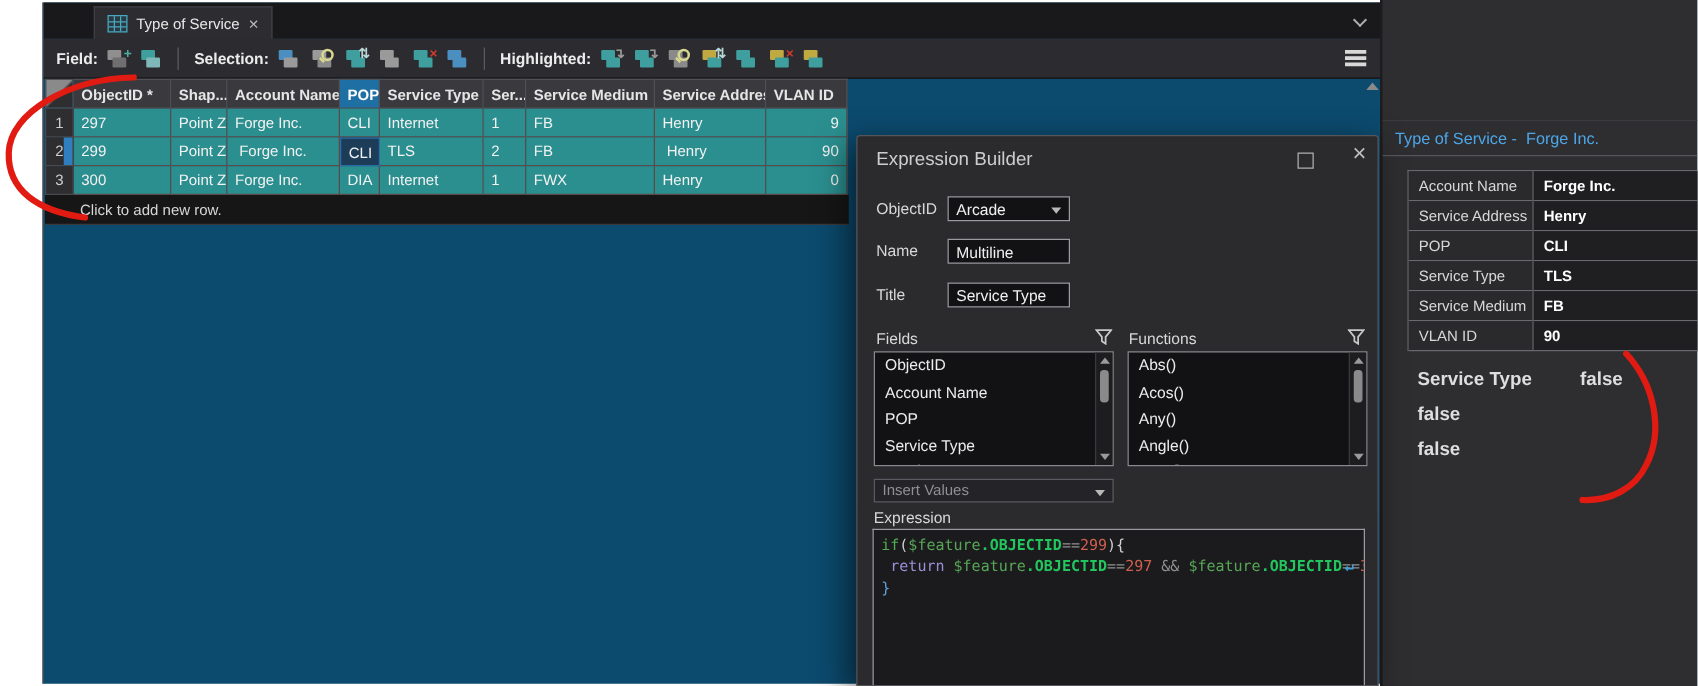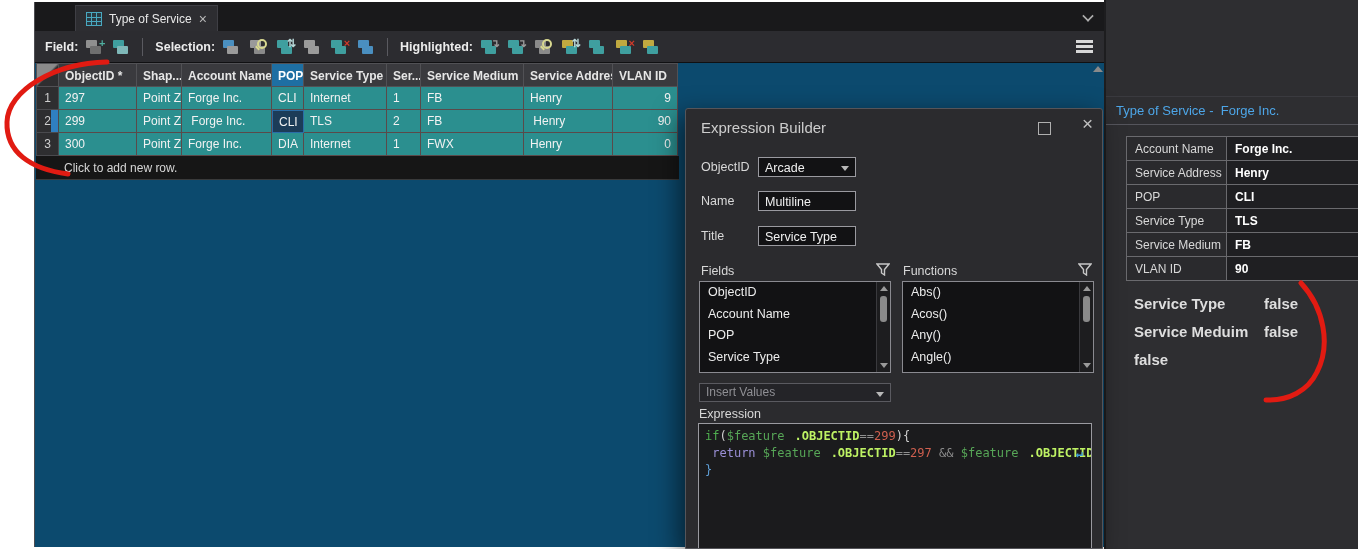--- a/index.html
+++ b/index.html
@@ -88,21 +88,21 @@
   .sbar .dn{position:absolute;left:3px;bottom:4px;border-left:4px solid transparent;
     border-right:4px solid transparent;border-top:5px solid #9a9a9a;}
   .sbar .thumb{position:absolute;left:3px;top:14px;width:7px;height:26px;background:#8a8a8a;border-radius:3px;}
   .insert{position:absolute;left:13px;top:274px;width:192px;height:19px;background:#242428;
     border:1px solid #5a5a60;box-sizing:border-box;color:#8f8f94;line-height:17px;padding:0 6px;
     font-size:12px;cursor:pointer;}
   .codebox{position:absolute;left:12px;top:314px;width:394px;bottom:0;background:#1b1b1d;
     border:1px solid #9a9aa0;border-bottom:none;box-sizing:border-box;overflow:hidden;
     font-family:"DejaVu Sans Mono",monospace;font-size:12px;line-height:17px;padding:4px 6px;}
   .cl{white-space:pre;position:relative;}
-  .c-k{color:#4fae4f;} .c-v{color:#57a657;} .c-p{color:#bef264;font-weight:bold;margin-left:10px;}
+  .c-k{color:#4fae4f;} .c-v{color:#57a657;} .c-p{color:#22c55e;font-weight:bold;}
   .c-o{color:#8f8f8f;} .c-n{color:#cf5f4f;} .c-r{color:#9a8fd6;} .c-d{color:#d0d0d0;}
   .c-b{color:#5f9fd6;}
   .wraparr{position:absolute;right:2px;top:0;color:#3f9fd8;font-weight:bold;}
 
   
   #rpanel{position:absolute;left:1104px;top:0;width:254px;height:549px;background:#2e2e31;
     border-left:2px solid #1d1d1f;box-sizing:border-box;z-index:2;}
   .rp-hairline{position:absolute;left:0;top:96px;width:100%;height:1px;background:#3a3a3f;}
   .rp-title{position:absolute;left:10px;top:103px;font-size:13px;color:#4da6e8;cursor:pointer;white-space:pre;}
   .rp-underline{position:absolute;left:0;top:124px;width:100%;height:1px;background:#55555c;}
@@ -358,21 +358,20 @@
           <div class="rp-th">VLAN ID</div>
           <div class="rp-td">90</div>
         </div>
       </div>
     <div class="rp-flags">
         <div class="flagrow">
           <span class="fl">Service Type</span>
           <span>false</span>
         </div>
         <div class="flagrow">
-          <span class="fl">Service Meduim</span>
           <span>false</span>
         </div>
         <div class="flagrow">
           <span>false</span>
         </div>
       </div>
   </div>
 
   <svg id="redsvg">
     <path d="M 107 62 C 55 63, 8 90, 7 122 C 6 152, 30 169, 68 174" fill="none" stroke="#e11b12" stroke-width="5" stroke-linecap="round"></path>

